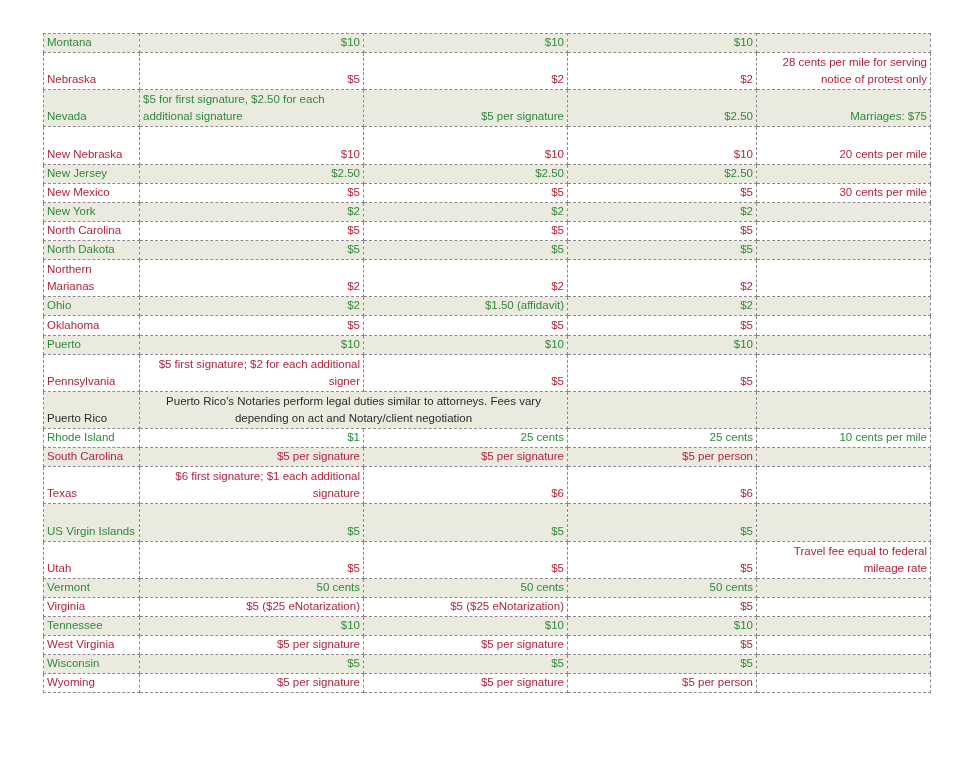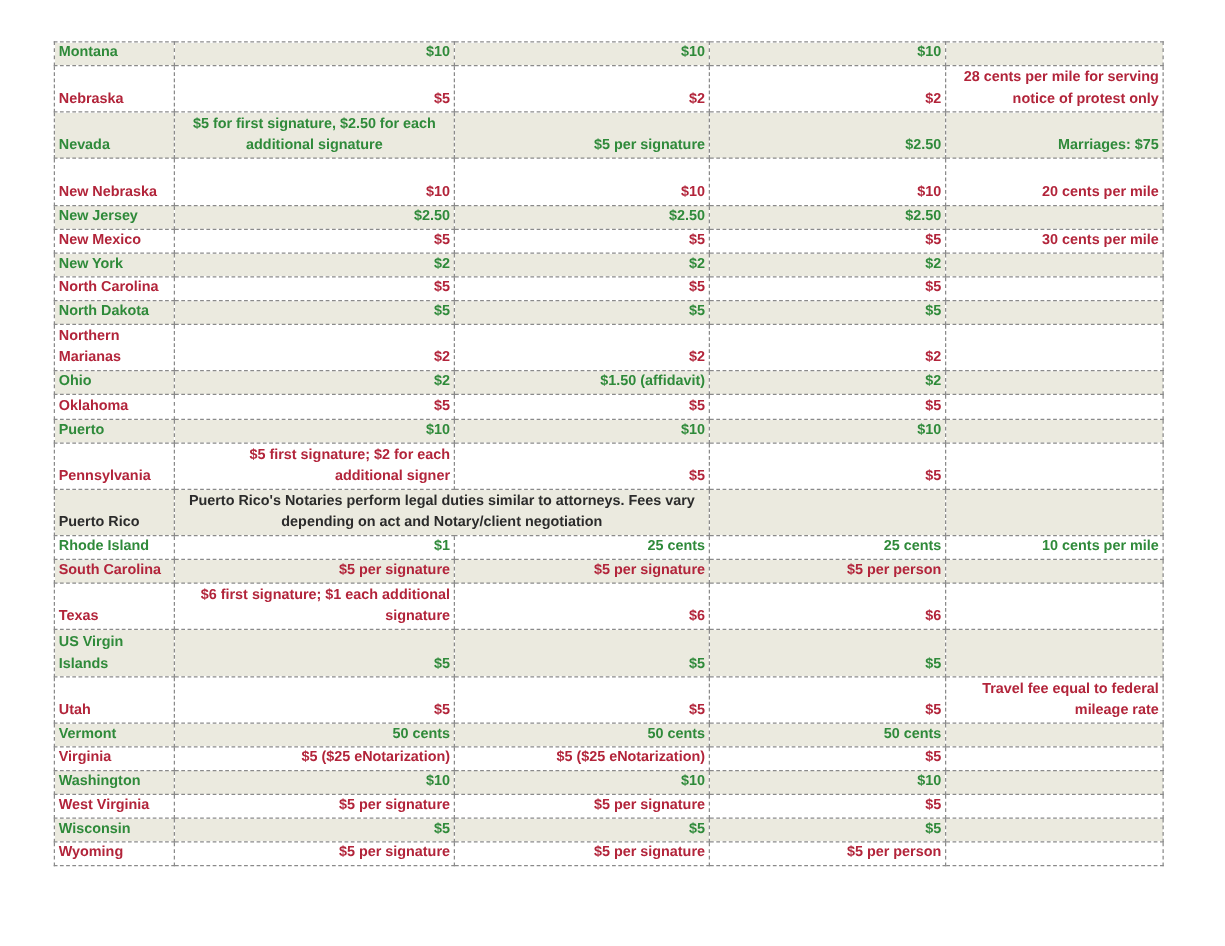--- a/index.html
+++ b/index.html
@@ -17,21 +17,20 @@
   }
   .sheet {
     position: absolute;
     left: 43px;
     top: 33px;
   }
   table.fees {
     border-collapse: collapse;
     table-layout: fixed;
     width: 887px;
-    font-weight: bold;
   }
   table.fees col.c1 { width: 96px; }
   table.fees col.c2 { width: 224px; }
   table.fees col.c3 { width: 204px; }
   table.fees col.c4 { width: 189px; }
   table.fees col.c5 { width: 174px; }
 
   table.fees td {
     border: 1px dashed #8a8a8a;
     padding: 0 3px 1px 3px;
@@ -42,21 +41,21 @@
   }
   tr.single td { height: 17.1px; }
   tr.double td { height: 35.2px; }
 
   tr.shade td { background: #ebeadf; }
   tr.plain td { background: #ffffff; }
 
   td.num { text-align: right; }
   td.name { text-align: left; }
   td.merged { text-align: center; margin-top: 12px; }
-  td.left { text-align: center; }
+  td.left { text-align: left; }
 
   .green { color: #2f8a3a; }
   .red { color: #b2243a; }
   .dark { color: #2b2b2b; }
 </style>
 </head>
 <body>
 
 <div class="sheet">
   <table class="fees">
@@ -240,21 +239,21 @@
 
       <tr class="single plain red">
         <td class="name">Virginia</td>
         <td class="num">$5 ($25 eNotarization)</td>
         <td class="num">$5 ($25 eNotarization)</td>
         <td class="num">$5</td>
         <td class="num"></td>
       </tr>
 
       <tr class="single shade green">
-        <td class="name">Washington</td>
+        <td class="name">Tennessee</td>
         <td class="num">$10</td>
         <td class="num">$10</td>
         <td class="num">$10</td>
         <td class="num"></td>
       </tr>
 
       <tr class="single plain red">
         <td class="name">West Virginia</td>
         <td class="num">$5 per signature</td>
         <td class="num">$5 per signature</td>

